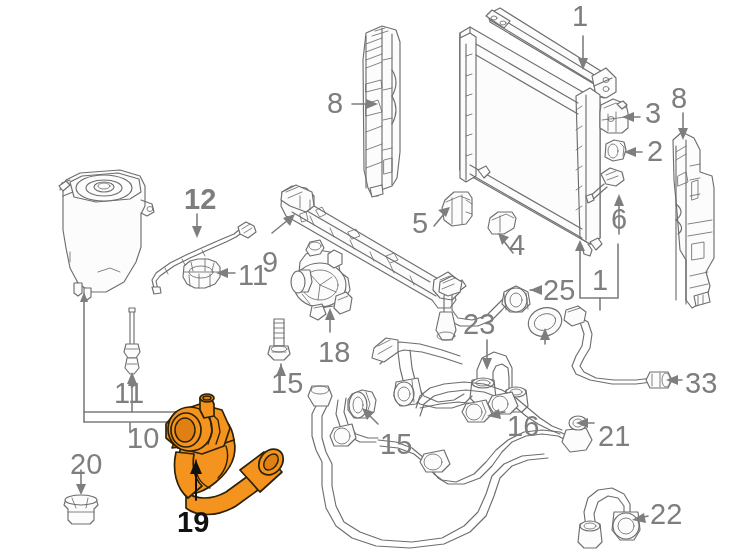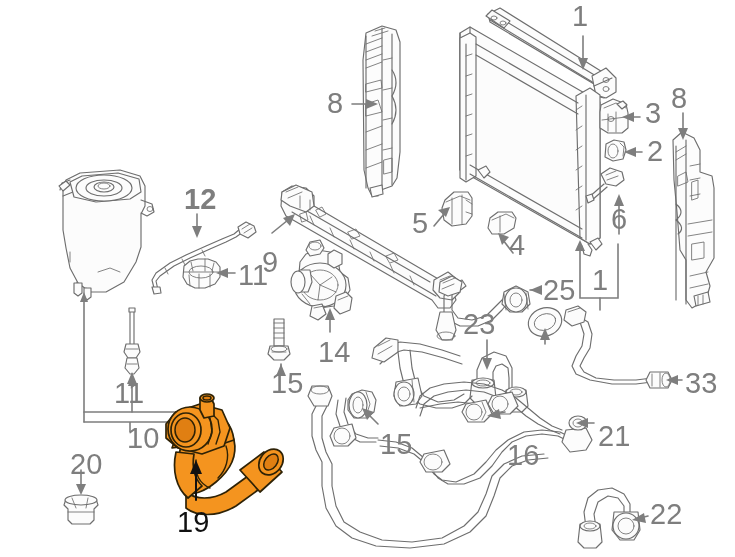--- a/index.html
+++ b/index.html
@@ -519,27 +519,27 @@
     <div class="lbl" style="left:647px;top:137px;">2</div>
     <div class="lbl" style="left:184px;top:185px;font-weight:bold;">12</div>
     <div class="lbl" style="left:412px;top:209px;">5</div>
     <div class="lbl" style="left:611px;top:205px;">6</div>
     <div class="lbl" style="left:509px;top:231px;">4</div>
     <div class="lbl" style="left:262px;top:248px;">9</div>
     <div class="lbl" style="left:238px;top:261px;">11</div>
     <div class="lbl" style="left:592px;top:266px;">1</div>
     <div class="lbl" style="left:543px;top:276px;">25</div>
     <div class="lbl" style="left:463px;top:310px;">23</div>
-    <div class="lbl" style="left:318px;top:338px;">14</div>
+    <div class="lbl" style="left:318px;top:338px;">18</div>
     <div class="lbl" style="left:533px;top:348px;"></div>
     <div class="lbl" style="left:271px;top:369px;">15</div>
     <div class="lbl" style="left:114px;top:379px;">11</div>
     <div class="lbl" style="left:685px;top:369px;">33</div>
     <div class="lbl" style="left:380px;top:430px;">15</div>
-    <div class="lbl" style="left:507px;top:412px;margin-top:29px;">16</div>
+    <div class="lbl" style="left:507px;top:412px;">16</div>
     <div class="lbl" style="left:127px;top:424px;">10</div>
     <div class="lbl" style="left:598px;top:422px;">21</div>
     <div class="lbl" style="left:70px;top:450px;">20</div>
-    <div class="lbl active" style="left:177px;top:508px;">19</div>
+    <div class="lbl active" style="left:177px;top:508px;font-weight:bold;">19</div>
     <div class="lbl" style="left:650px;top:500px;">22</div>
   </div>
 
 </div>
 
 </body></html>

